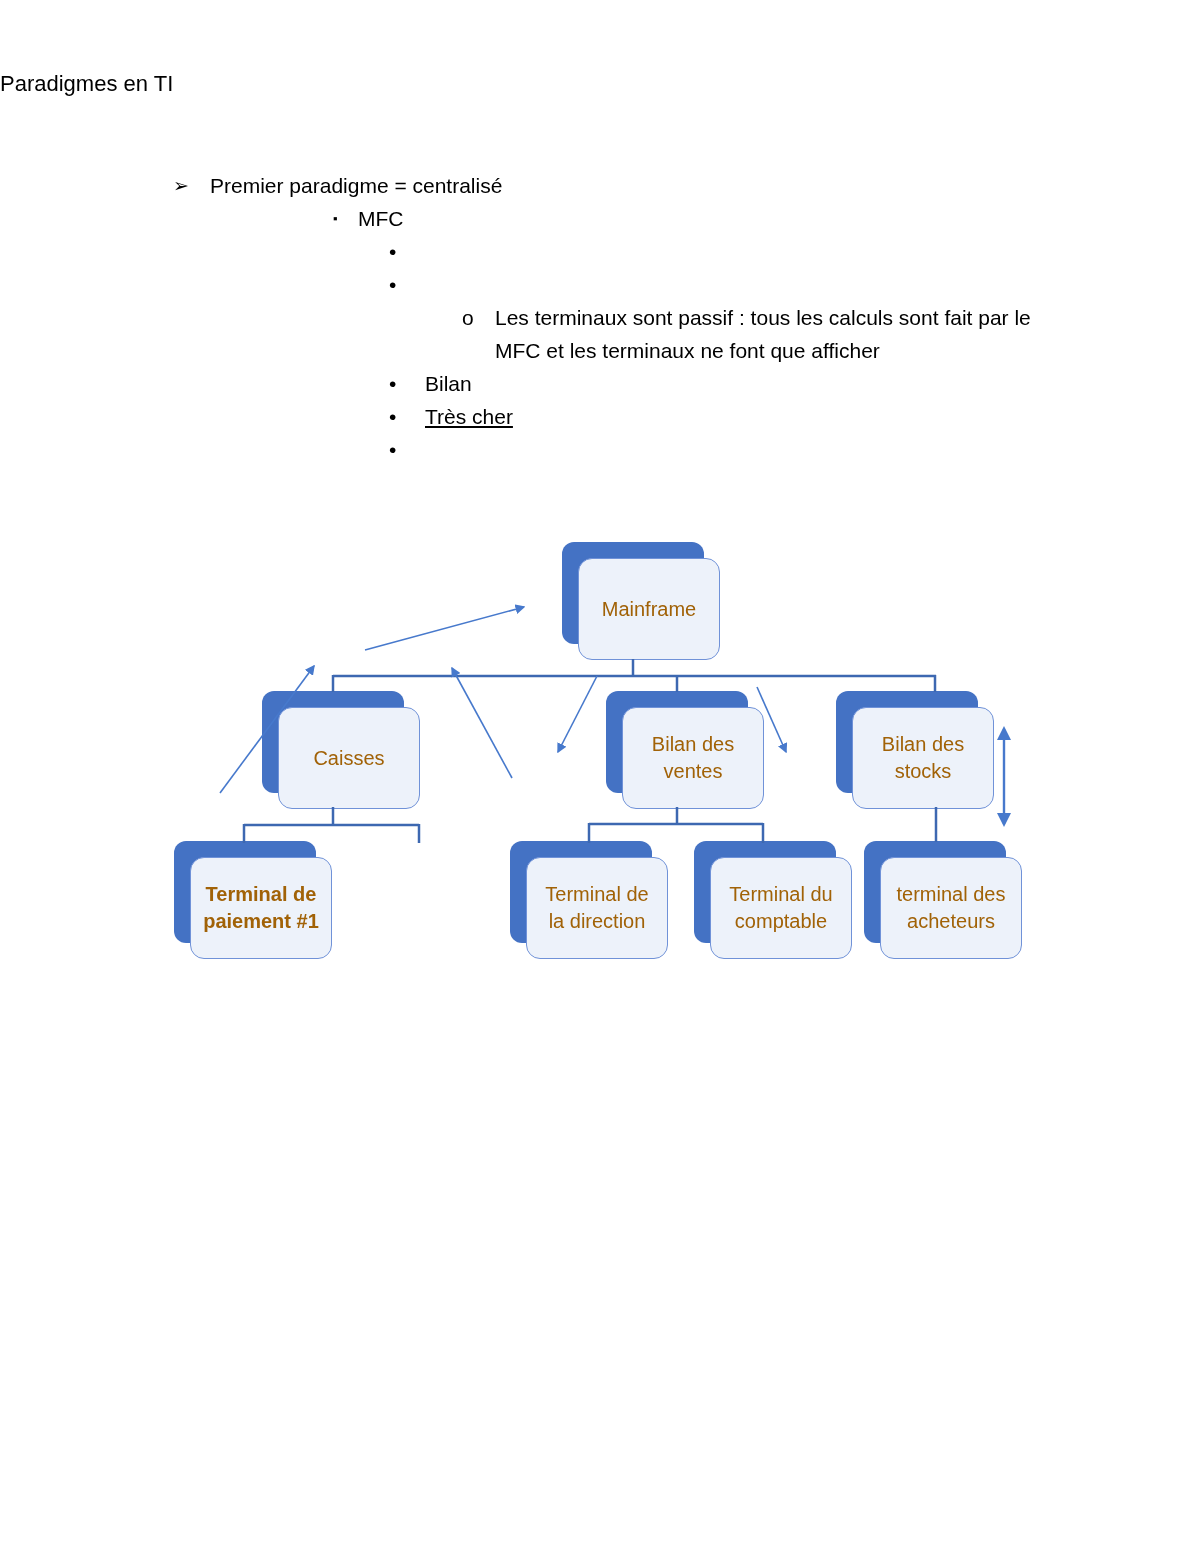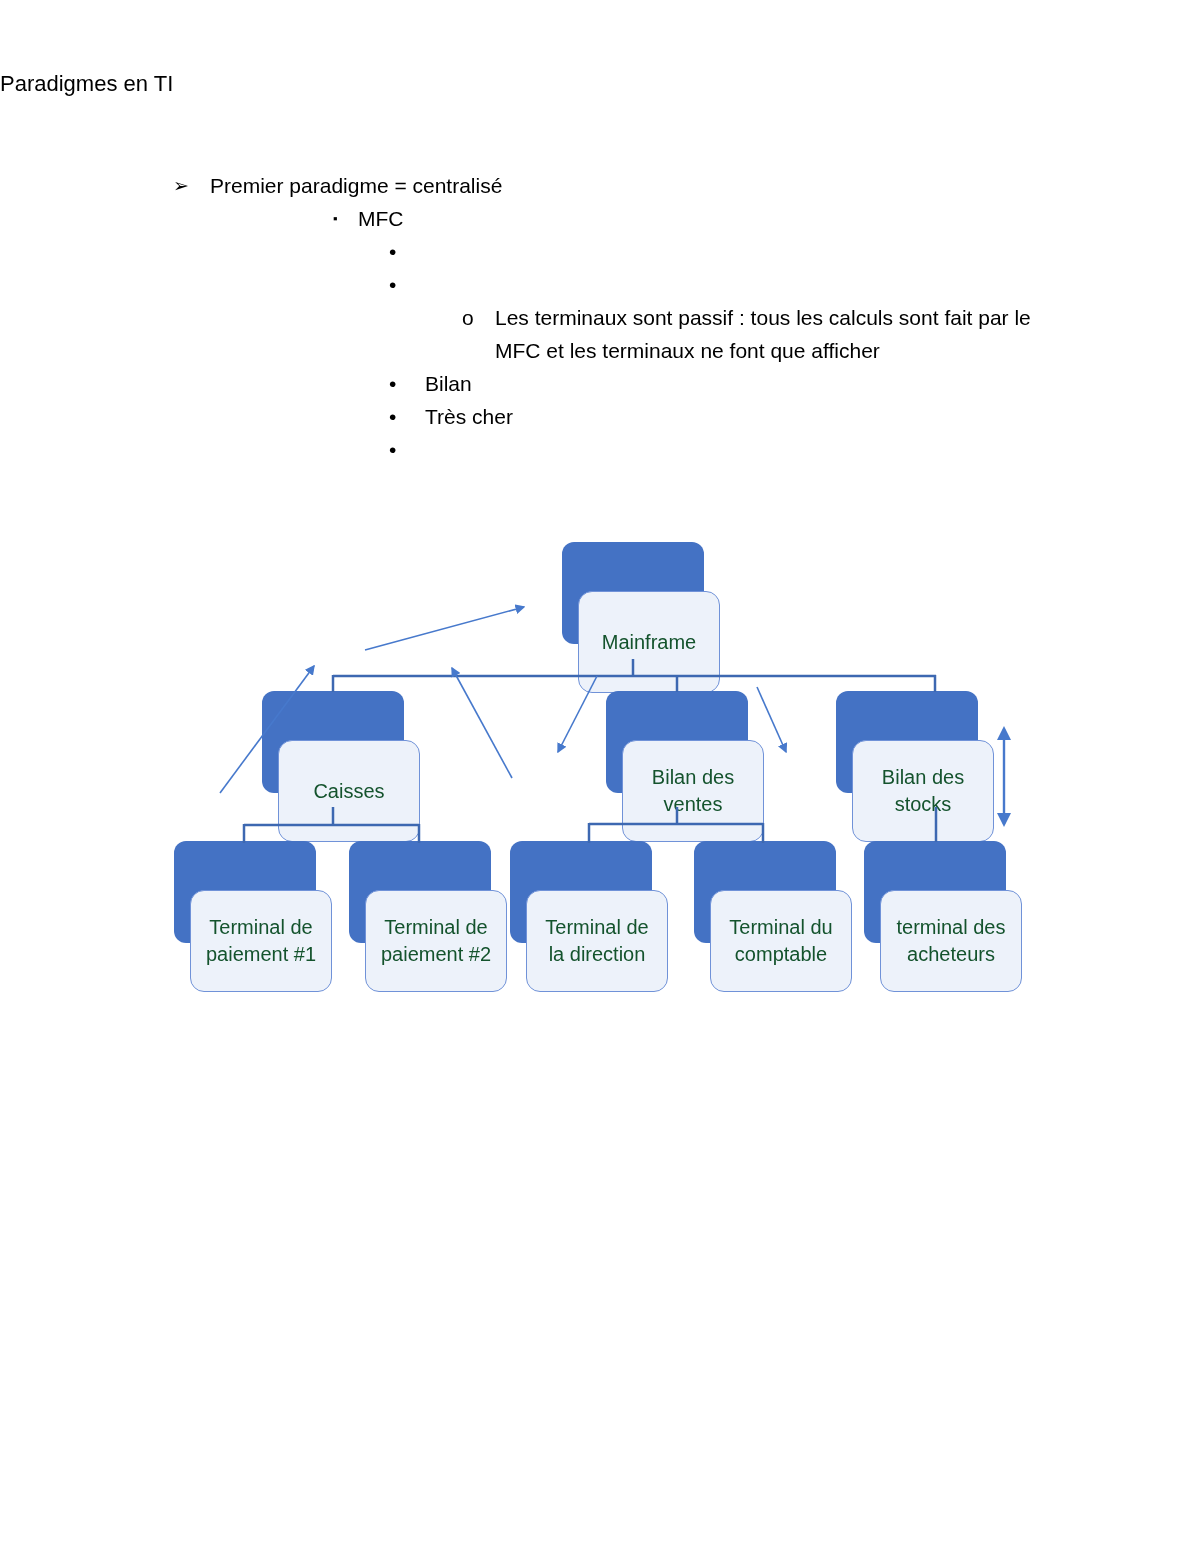--- a/index.html
+++ b/index.html
@@ -29,40 +29,39 @@
     font-size:21px;
   }
   .oi{display:flex;align-items:flex-start;line-height:33px;}
   .oi .marker{flex:0 0 auto;text-align:left;}
   .oi .text{flex:0 1 auto;}
   .l1{padding-left:173px;} .l1 .marker{width:37px;font-size:19px;}
   .l2{padding-left:333px;} .l2 .marker{width:25px;font-size:13px;}
   .l3{padding-left:389px;} .l3 .marker{width:36px;}
   .l4{padding-left:462px;} .l4 .marker{width:33px;}
   .l4 .text{max-width:548px;}
-  .u .text{}
+  .u .text{text-decoration:underline;}
 
   
   .diagram{position:absolute;left:0;top:0;width:1200px;height:1553px;pointer-events:none;}
   .node{position:absolute;width:142px;height:102px;}
   .node-back{
     position:absolute;left:-16px;top:-16px;width:142px;height:102px;
     background:var(--box-back);border-radius:12px;
   }
   .node-front{
     position:absolute;left:0;top:0;width:142px;height:102px;
     background:var(--box-front);
     border:1.5px solid var(--box-border);
     border-radius:14px;
     display:flex;align-items:center;justify-content:center;
     text-align:center;
     font-size:20px;line-height:27px;
     padding:4px 8px;
-    color:#14532d;
-    margin-top:33px;
+    color:#a16207;
   }
   svg.overlay{position:absolute;left:0;top:0;}
   .conn{stroke:var(--connector);stroke-width:2.5;fill:none;}
   .arr{stroke:var(--arrow);stroke-width:1.6;fill:none;}
   .arr2{stroke:var(--arrow);stroke-width:2.4;fill:none;}
   .ah{fill:var(--arrow);}
 </style>
 </head>
 <body>
 
@@ -121,30 +120,24 @@
       <div class="node-front">
         <span>Bilan des ventes</span>
       </div>
     </div>
     <div class="node" style="left:852px;top:707px;">
       <div class="node-back"></div>
       <div class="node-front">
         <span>Bilan des stocks</span>
       </div>
     </div>
-    <div class="node" style="left:190px;top:857px;">
+    <div class="node" style="left:190px;top:857px;font-weight:bold;">
       <div class="node-back"></div>
       <div class="node-front">
         <span>Terminal de paiement #1</span>
-      </div>
-    </div>
-    <div class="node" style="left:365px;top:857px;">
-      <div class="node-back"></div>
-      <div class="node-front">
-        <span>Terminal de paiement #2</span>
       </div>
     </div>
     <div class="node" style="left:526px;top:857px;">
       <div class="node-back"></div>
       <div class="node-front">
         <span>Terminal de la direction</span>
       </div>
     </div>
     <div class="node" style="left:710px;top:857px;">
       <div class="node-back"></div>

